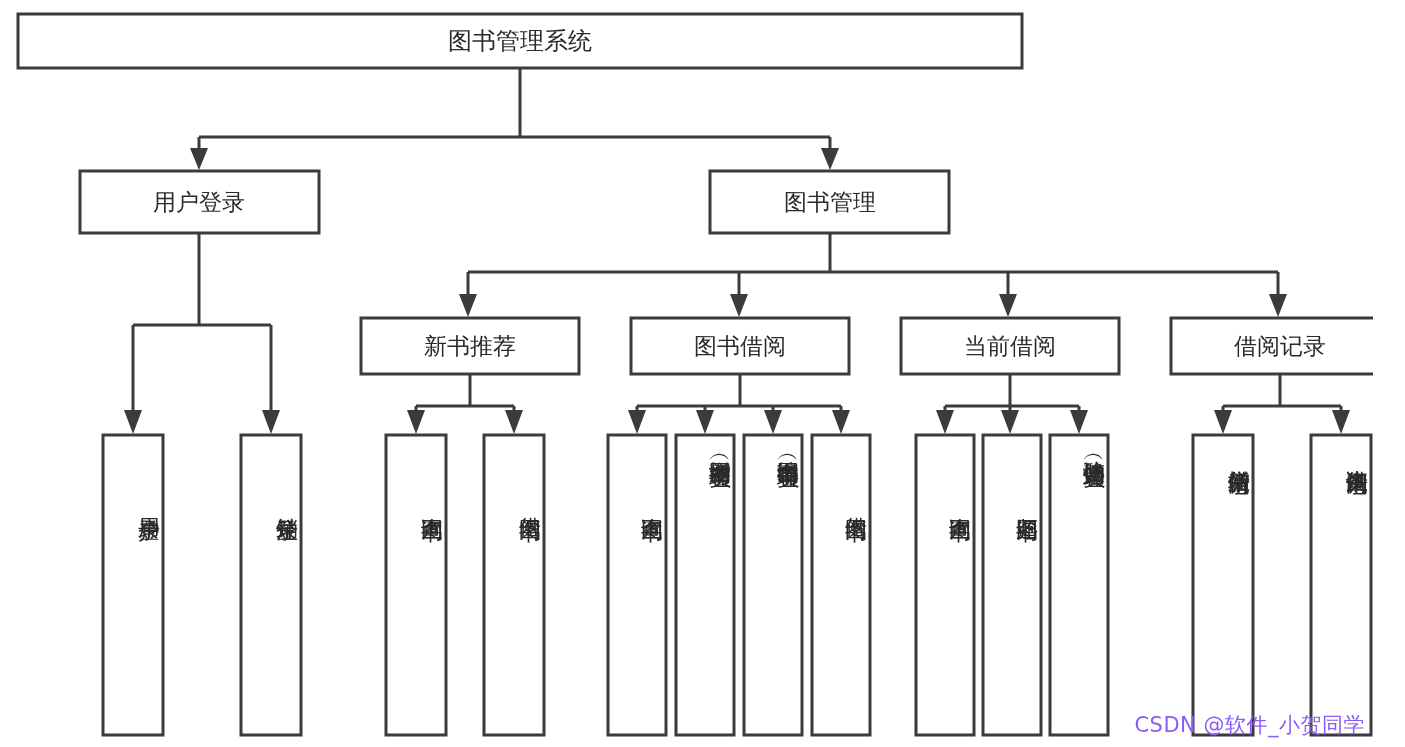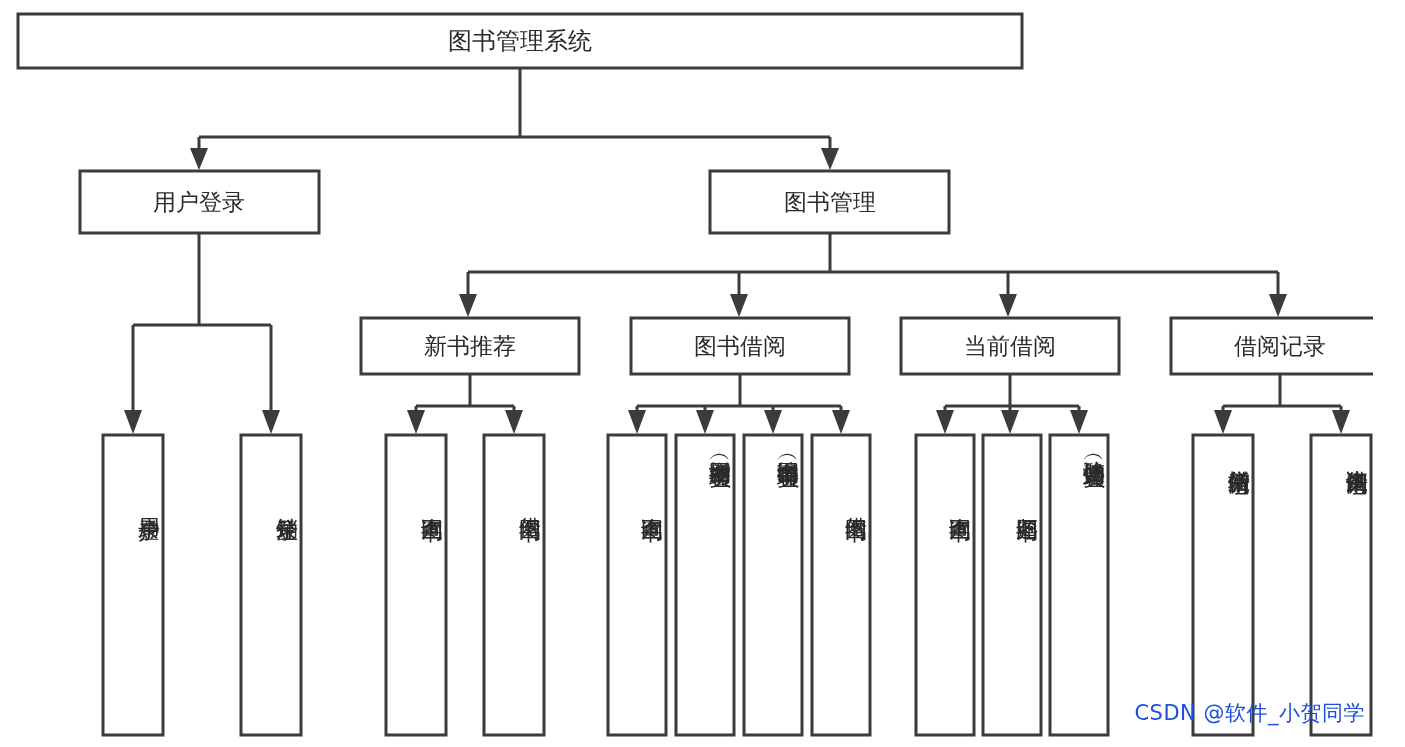--- a/index.html
+++ b/index.html
@@ -63,24 +63,24 @@
     writing-mode: vertical-rl;
     text-orientation: upright;
     white-space: nowrap;
     letter-spacing: 1px;
     text-align: center;
     pointer-events: none;
   }
   .watermark {
     position: absolute;
     right: 8px;
-    bottom: 20px;
+    bottom: 8px;
     font-family: "DejaVu Sans", "Liberation Sans", sans-serif;
     font-size: 21px;
-    color: #1d4ed8;
+    color: #8b5cf6;
     white-space: nowrap;
     letter-spacing: 0.5px;
   }
 </style>
 </head>
 <body>
 
 <div id="canvas">
 
   <svg class="diagram" viewBox="0 0 1405 747">

